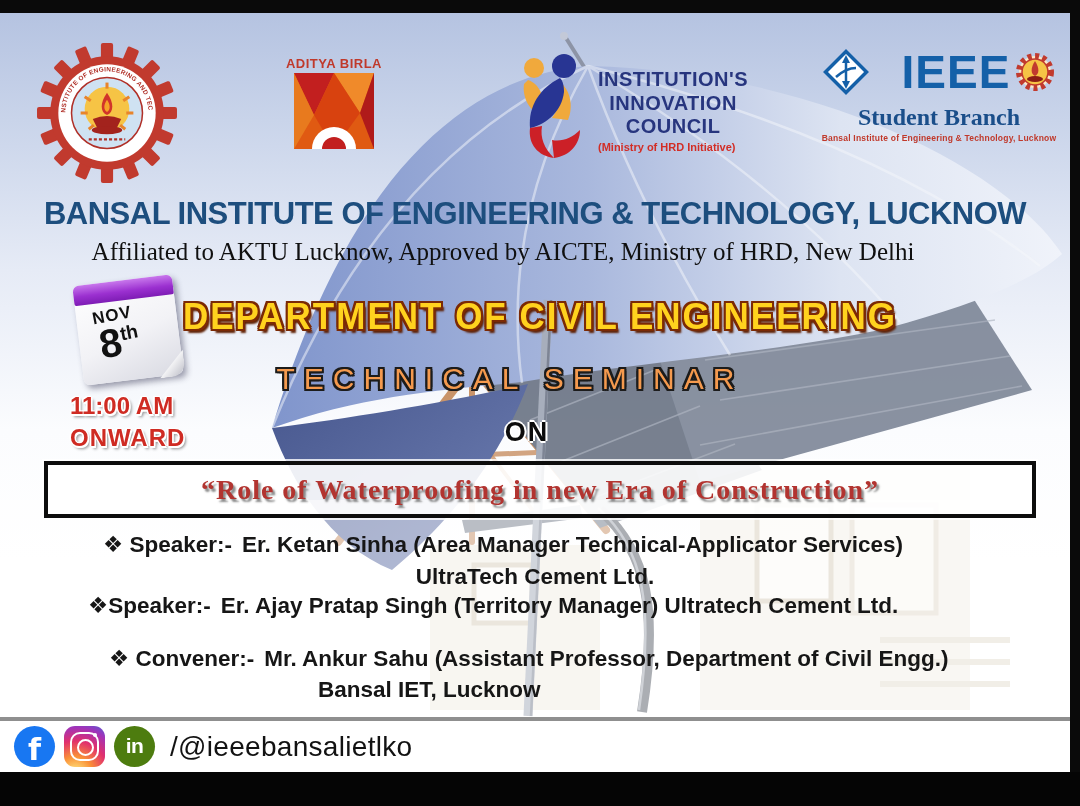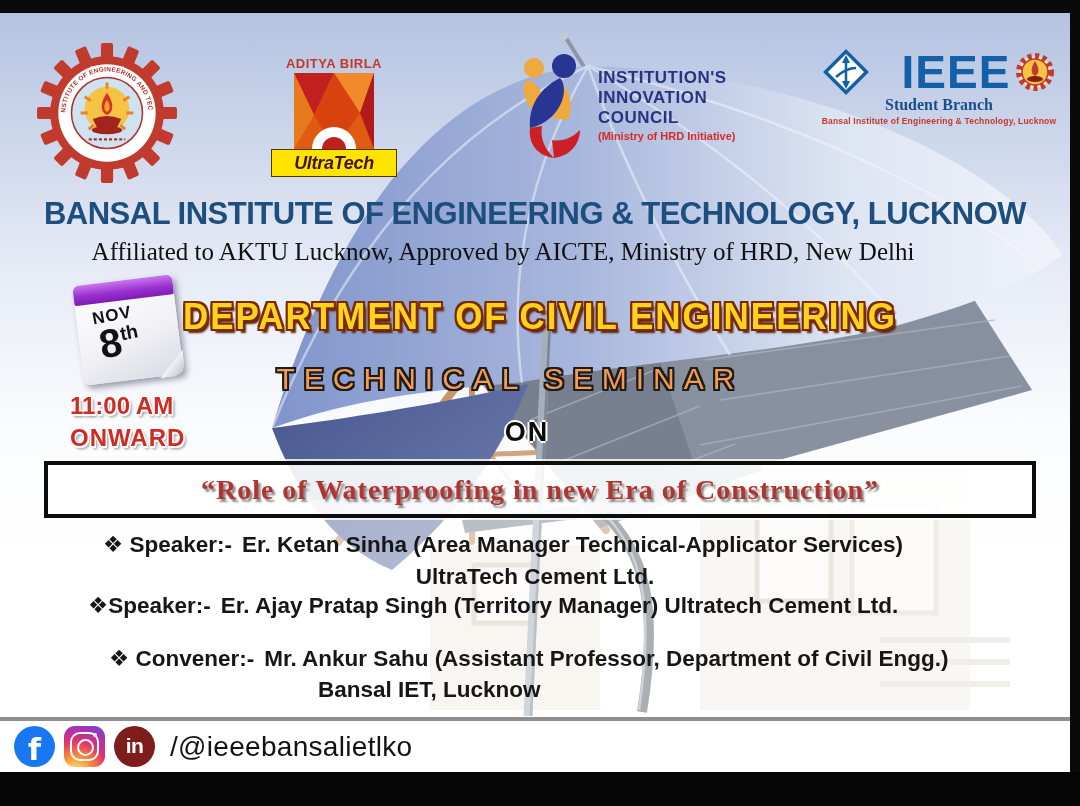--- a/index.html
+++ b/index.html
@@ -17,26 +17,26 @@
   .artwork{top:0;left:0;z-index:1;}
   
   .logo-biet{left:36px;top:42px;width:142px;height:142px;z-index:6;}
   .logo-ultratech{left:270px;top:56px;width:128px;z-index:6;text-align:center;}
   .ut-company{font-size:13px;font-weight:bold;letter-spacing:.5px;color:#c0392b;white-space:nowrap;}
   .ut-band{margin:0 auto;width:124px;height:26px;background:#ffe400;border:1px solid #4a3a00;
     display:flex;align-items:center;justify-content:center;}
   .ut-brand{font-style:italic;font-weight:bold;font-size:18px;color:#40140a;letter-spacing:-.3px;}
   .logo-iic{left:500px;top:54px;z-index:6;display:flex;align-items:flex-start;}
   .iic-text{margin-left:6px;margin-top:14px;}
-  .iic-line{font-size:17px;line-height:1.18;font-weight:bold;color:#27357e;letter-spacing:.5px;}
+  .iic-line{font-size:20px;line-height:1.18;font-weight:bold;color:#27357e;letter-spacing:.5px;text-align:center;}
   .iic-tag{font-size:11px;font-weight:bold;color:#d22d26;margin-top:2px;}
   .logo-ieee{left:814px;top:48px;width:250px;z-index:6;text-align:center;}
   .ieee-row{display:flex;align-items:center;justify-content:center;gap:4px;}
   .ieee-word{font-size:46px;font-weight:bold;color:#1460a8;letter-spacing:1px;line-height:1;margin-left:28px;}
-  .ieee-branch{font-family:"Liberation Serif","DejaVu Serif",serif;font-weight:bold;font-size:16px;color:#1a4e8a;margin-top:0;}
+  .ieee-branch{font-family:"Liberation Serif","DejaVu Serif",serif;font-weight:bold;font-size:24px;color:#1a4e8a;margin-top:8px;}
   .ieee-sub{font-size:8.5px;font-weight:bold;color:#c0392b;margin-top:2px;letter-spacing:.2px;}
   
   .title{left:0;top:196px;width:1070px;text-align:center;z-index:7;
     font-size:31px;font-weight:bold;color:#1d4e7e;letter-spacing:-.5px;white-space:nowrap;}
   .subtitle{left:0;top:238px;width:1006px;text-align:center;z-index:7;
     font-family:"Liberation Serif","DejaVu Serif",serif;font-size:25px;color:#101010;white-space:nowrap;}
   
   .calendar{left:78px;top:280px;width:100px;height:100px;z-index:7;transform:rotate(-7deg);
     background:linear-gradient(160deg,#ffffff 0%,#f2f2f6 55%,#d9dae2 100%);
     border-radius:6px;box-shadow:3px 4px 6px rgba(40,40,70,.45);}
@@ -80,21 +80,21 @@
   .footer{left:0;top:717px;width:1080px;height:55px;background:#ffffff;border-top:4px solid #8f8f8f;
     box-sizing:border-box;z-index:20;display:flex;align-items:center;padding-left:14px;}
   .soc{width:41px;height:41px;border-radius:50%;margin-right:9px;display:flex;align-items:center;justify-content:center;flex:0 0 auto;}
   .fb{background:#1877f2;}
   .fb-f{color:#fff;font-weight:bold;font-size:30px;font-family:"DejaVu Sans",sans-serif;margin-top:6px;}
   .ig{border-radius:11px;position:relative;
     background:radial-gradient(circle at 28% 115%,#fdd874 8%,#fa9137 30%,#e1306c 58%,#a233b8 82%,#515bd4 100%);}
   .ig::before{content:"";position:absolute;inset:6px;border:2.5px solid #fff;border-radius:10px;}
   .ig::after{content:"";position:absolute;left:50%;top:50%;width:13px;height:13px;margin:-8px 0 0 -8px;border:2.5px solid #fff;border-radius:50%;}
   .ig-dot{position:absolute;right:8px;top:7px;width:4px;height:4px;background:#fff;border-radius:50%;}
-  .li{background:#7f1d1d;}
+  .li{background:#4d7c0f;}
   .li-in{color:#fff;font-weight:bold;font-size:21px;letter-spacing:-.5px;margin-top:-2px;}
   .handle{font-size:28px;color:#121212;margin-left:6px;letter-spacing:.3px;}
 </style>
 </head>
 <body>
 
 <div class="poster">
 
   <svg class="abs artwork" width="1080" height="806" viewBox="0 0 1080 806">
     <defs>
@@ -237,23 +237,20 @@
     <svg width="80" height="76" viewBox="0 0 80 76" style="display:block;margin:2px auto 0;">
       <rect x="0" y="0" width="80" height="76" fill="#e05a12"></rect>
       <polygon points="0,0 40,0 20,42" fill="#c21f1f"></polygon>
       <polygon points="40,0 80,0 66,40" fill="#f08a2a"></polygon>
       <polygon points="20,42 40,0 66,40 40,76" fill="#d8420f"></polygon>
       <polygon points="0,0 20,42 0,76" fill="#e87a1e"></polygon>
       <polygon points="80,0 66,40 80,76" fill="#b01a1a"></polygon>
       <path d="M 18 76 A 22 22 0 0 1 62 76 Z" fill="#ffffff"></path>
       <path d="M 28 76 A 12 12 0 0 1 52 76 Z" fill="#c21f1f"></path>
     </svg>
-    <div class="ut-band">
-      <span class="ut-brand">UltraTech</span>
-    </div>
   </div>
 
   <div class="abs logo-iic">
     <svg width="92" height="108" viewBox="0 0 92 108">
       <circle cx="34" cy="14" r="10" fill="#f0a93c"></circle>
       <path d="M 28 26 C 40 30 46 44 42 62 C 30 58 22 44 24 30 Z" fill="#f0a93c"></path>
       <path d="M 52 64 C 60 52 64 40 60 28 C 70 36 74 52 68 66 Z" fill="#f0a93c"></path>
       <circle cx="64" cy="12" r="12" fill="#283593"></circle>
       <path d="M 60 24 C 40 34 28 52 30 74 C 48 70 62 56 64 38 C 64 32 63 27 60 24 Z" fill="#283593"></path>
       <path d="M 30 74 C 28 90 38 102 54 104 C 44 94 40 84 42 72 Z" fill="#cc2027"></path>

